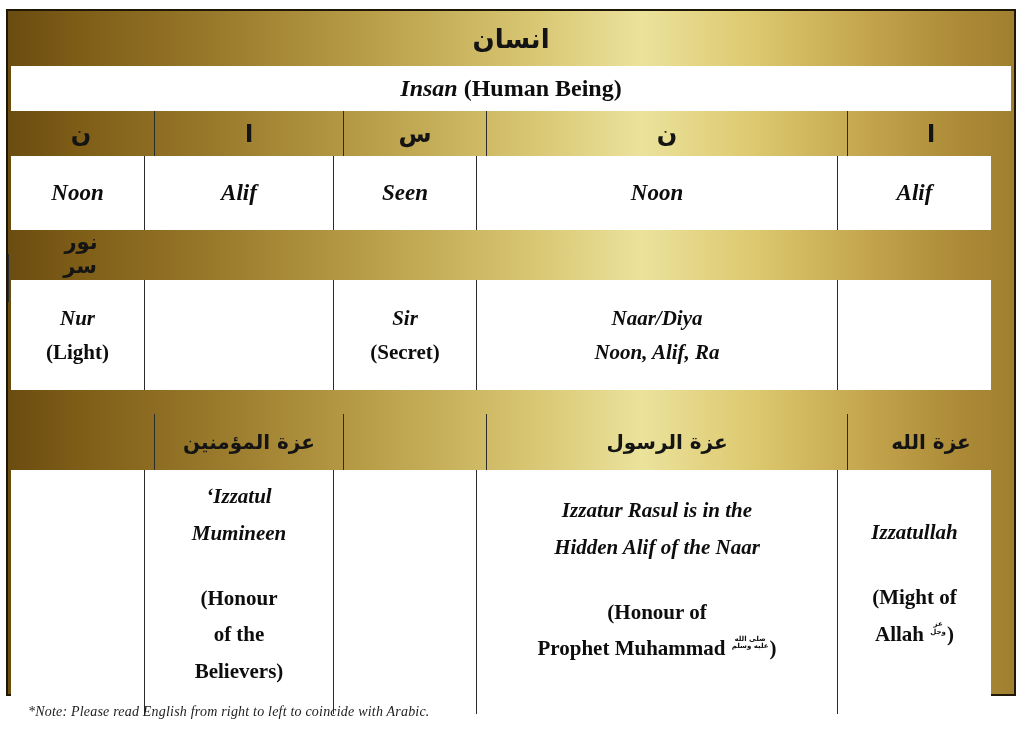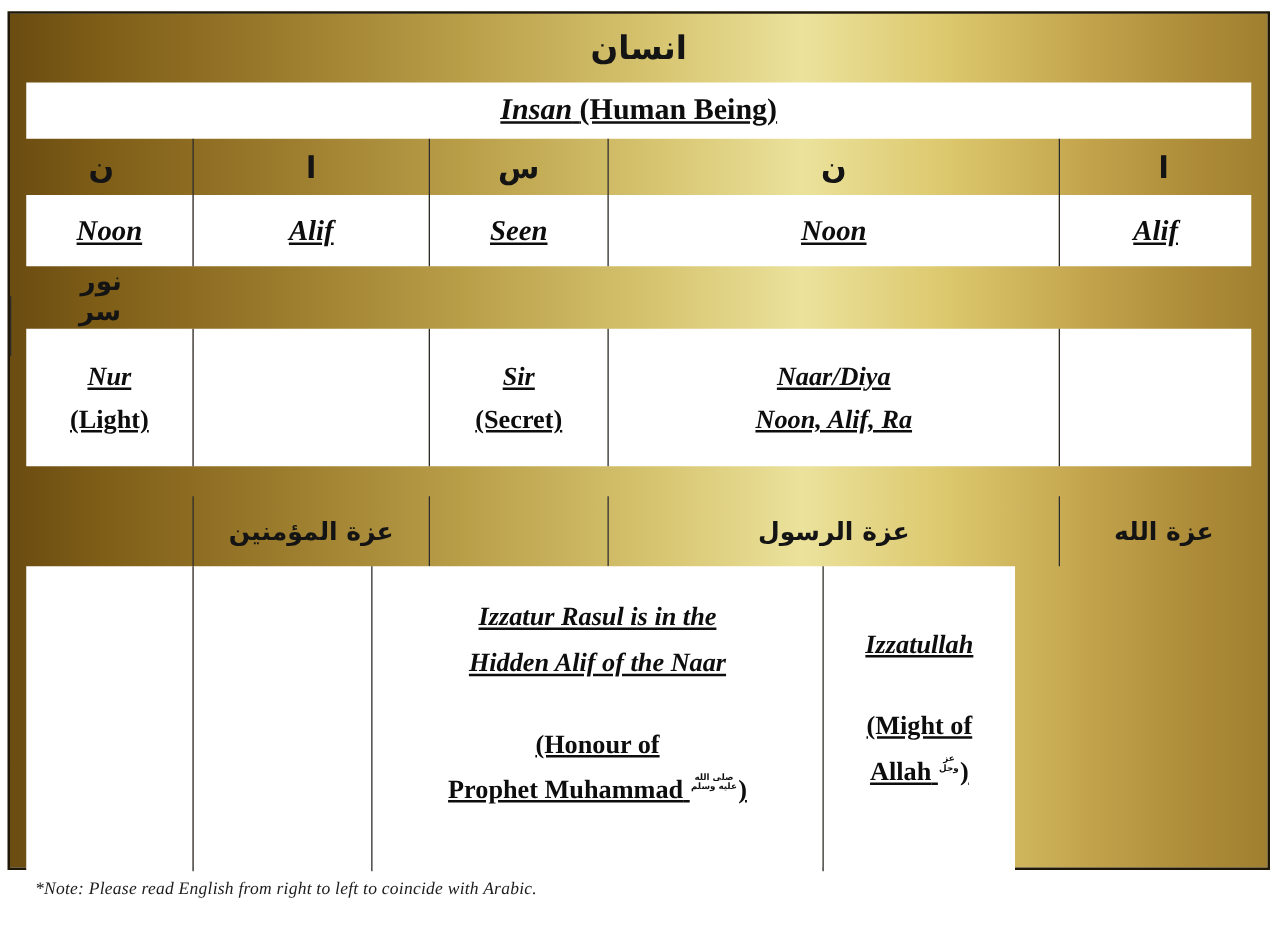--- a/index.html
+++ b/index.html
@@ -10,35 +10,35 @@
   }
   .table{
     position:absolute;left:6px;top:9px;width:1010px;height:687px;
     box-sizing:border-box;border:2px solid #201806;
     background:linear-gradient(90deg,#6b4c11 0%,#7e5d17 7%,#98782a 20%,
       #b99e48 36%,#d8c672 52%,#ebe29c 63%,#ddc96f 74%,#c2a34c 86%,
       #ab8936 95%,#a08030 100%);
     display:flex;flex-direction:column;
   }
   .row{display:flex;box-sizing:border-box;flex-shrink:0;}
-  .row.white{padding:0 13px;text-decoration:underline;}
+  .row.white{padding:0 3px;}
   .cell{
     box-sizing:border-box;display:flex;flex-direction:column;
     align-items:center;justify-content:center;text-align:center;
   }
   .wc{background:#ffffff;}
   .div-l{border-left:1px solid #2b2b2b;}
   
   .c1{width:146px;} .c2{width:189px;} .c3{width:143px;} .c4{width:361px;} .c5{width:167px;}
   
   .row.white .c1{width:133px;}
   .row.white .c5{width:154px;}
   .full{width:100%;text-align:center;}
   
-  .r1{height:55px;} .r2{height:45px;} .r3{height:45px;} .r4{height:57px;}
+  .r1{height:55px;} .r2{height:45px;} .r3{height:45px;} .r4{height:74px;}
   .r5{height:50px;flex-direction:column;} .r6{height:110px;} .r7{height:56px;margin-top:24px;} .r8{height:244px;}
   .rb{flex-grow:1;}
   
   .arabic{font-family:"DejaVu Sans",sans-serif;font-weight:bold;color:#141414;direction:rtl;}
   .r1 .arabic{font-size:26px;}
   .r3 .arabic{font-size:24px;}
   .r5 .arabic{font-size:21px;}
   .r7 .arabic{font-size:20px;}
   .eng{font-weight:bold;font-size:23px;}
   .it{font-style:italic;font-weight:bold;}
@@ -124,20 +124,28 @@
   <div class="row gold r7">
     <div class="cell c1"></div>
     <div class="cell c2 arabic div-l">عزة المؤمنين</div>
     <div class="cell c3 div-l"></div>
     <div class="cell c4 arabic div-l">عزة الرسول</div>
     <div class="cell c5 arabic div-l">عزة الله</div>
   </div>
 
   <div class="row white r8">
     <div class="cell c1 wc"></div>
+    <div class="cell c2 wc div-l pad-t1">
+      <div class="it">‘Izzatul</div>
+      <div class="it">Mumineen</div>
+      <div class="gap"></div>
+      <div class="up">(Honour</div>
+      <div class="up">of the</div>
+      <div class="up">Believers)</div>
+    </div>
     <div class="cell c3 wc div-l"></div>
     <div class="cell c4 wc div-l pad-t2">
       <div class="it">Izzatur Rasul is in the</div>
       <div class="it">Hidden Alif of the Naar</div>
       <div class="gap"></div>
       <div class="up">(Honour of</div>
       <div class="up">
         <span>Prophet Muhammad</span>
         <span class="lig"><span>صلى الله</span><br><span>عليه وسلم</span></span><span>)</span>
       </div>

